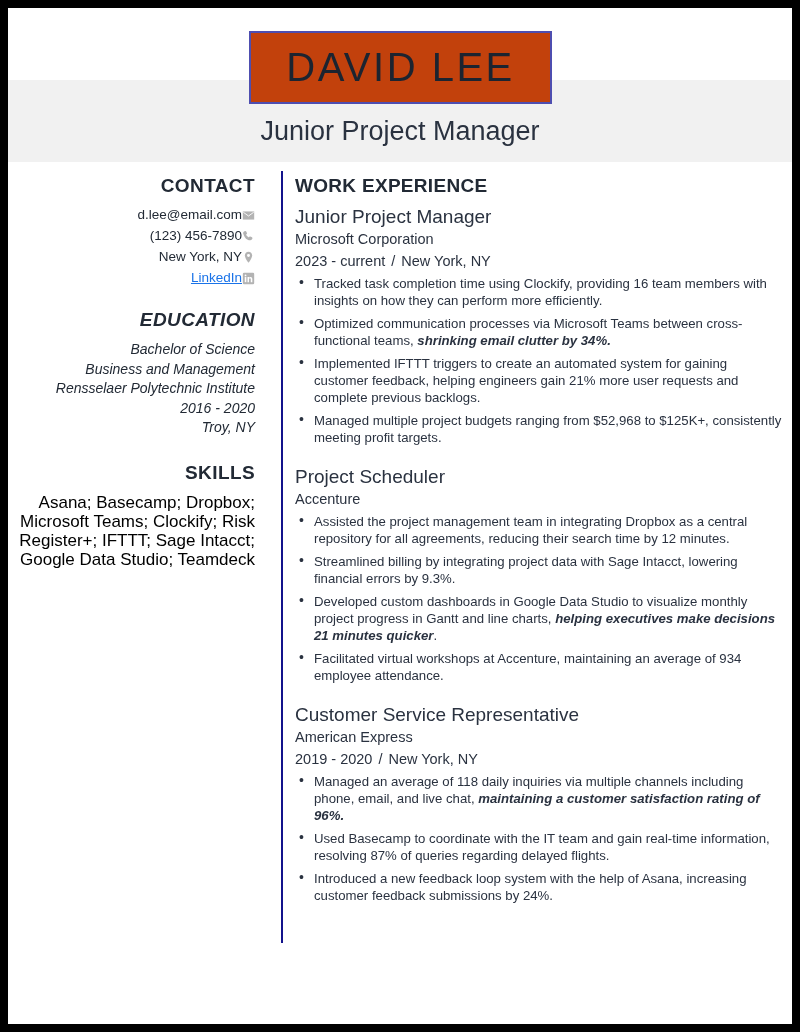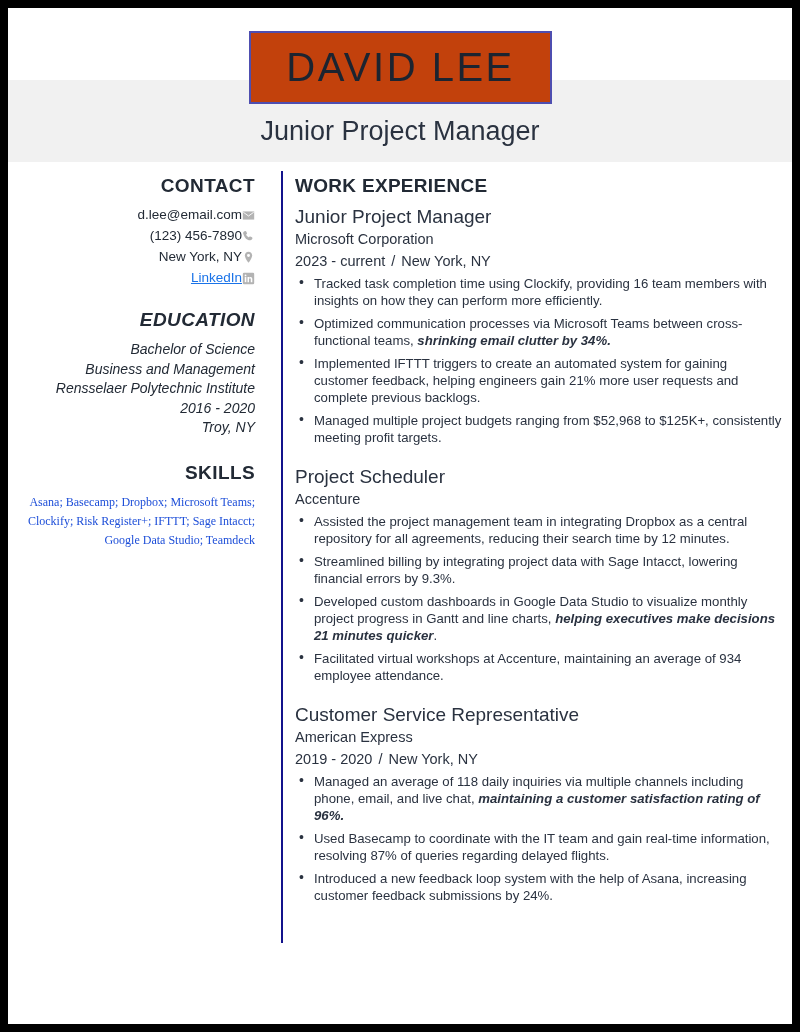--- a/index.html
+++ b/index.html
@@ -139,24 +139,23 @@
 
   .edu-line {
     font-size: 14px;
     color: #222a35;
     line-height: 19.5px;
   }
 
   .skills-block { margin-top: 24px; }
 
   .skills-text {
-    font-size: 12px;
-    color: #1d4ed8;
+    font-size: 17px;
+    color: #000000;
     line-height: 19px;
-    font-family: Liberation Serif, serif;
   }
 
   
   .main-heading {
     font-size: 19px;
     font-weight: bold;
     color: #222a35;
     letter-spacing: 0.3px;
     margin-bottom: 7px;
   }

